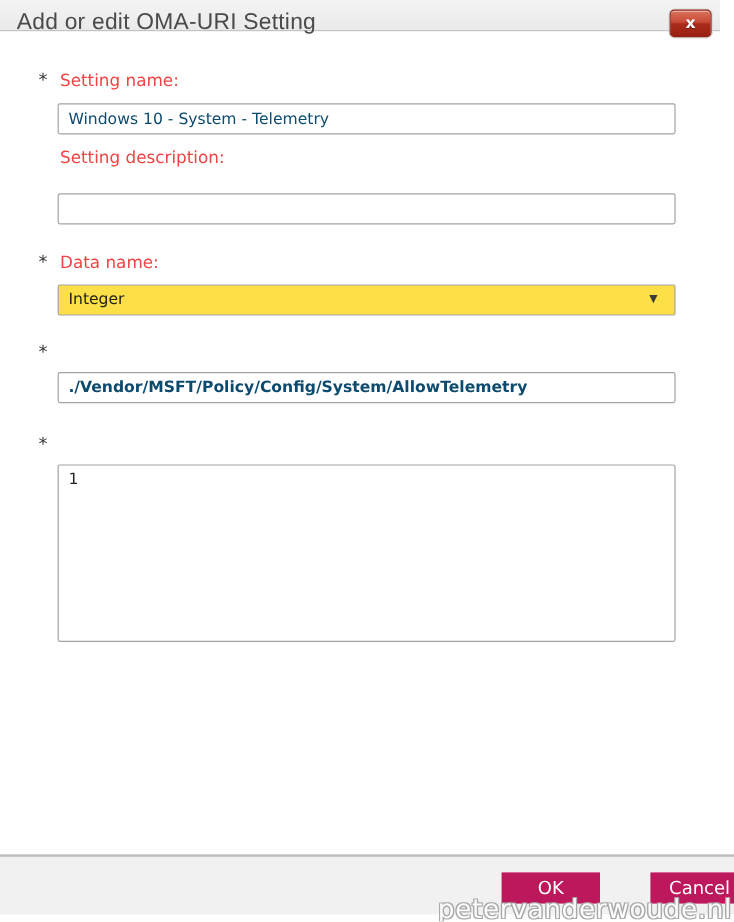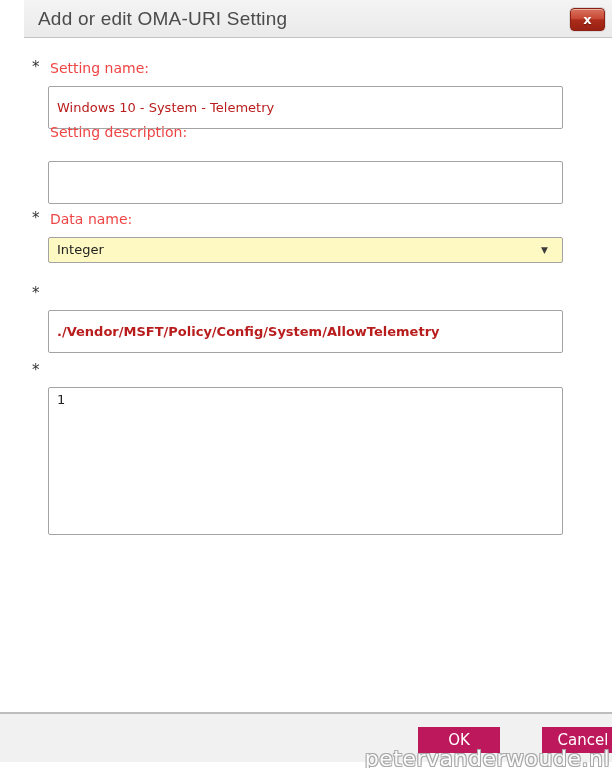--- a/index.html
+++ b/index.html
@@ -8,25 +8,24 @@
     background:#fff;
   }
   .dialog{
     position:relative;
     width:612px;height:768px;
     background:#ffffff;
     overflow:hidden;
   }
   
   .titlebar{
-    position:absolute;top:0;left:0;right:0;height:38px;
+    position:absolute;top:0;left:0;right:12px;height:26px;
     background:linear-gradient(#f4f4f4,#eaeaea);
     border-bottom:1px solid #c3c3c3;
     box-sizing:border-box;
-    margin-left:24px;
   }
   .titlebar .title{
     position:absolute;left:14px;top:0;line-height:37px;
     font-family:"Liberation Sans",sans-serif;
     font-size:19px;color:#4b4b4b;
     letter-spacing:.2px;
     white-space:nowrap;
   }
   .close-btn{
     position:absolute;right:7px;top:8px;
@@ -46,34 +45,34 @@
   .field-label{
     position:absolute;left:50px;
     font-size:14px;color:#ef4444;
     white-space:nowrap;
   }
   .req{
     position:absolute;left:32px;
     font-size:15px;color:#333333;
   }
   .txt-input{
-    position:absolute;left:48px;width:515px;height:43px;
+    position:absolute;left:48px;width:515px;height:26px;
     box-sizing:border-box;
     border:1px solid #a3a3a3;border-radius:2px;
     padding:0 8px;
     font-family:"DejaVu Sans","Liberation Sans",sans-serif;
-    font-size:13px;color:#b91c1c;
+    font-size:13px;color:#0c4a6e;
     background:#ffffff;
     outline:none;
   }
   .dropdown{
     position:absolute;left:48px;width:515px;height:26px;
     box-sizing:border-box;
     border:1px solid #a3a3a3;border-radius:2px;
-    background:#fef9c3;
+    background:#fde047;
     cursor:pointer;
   }
   .dropdown .dd-value{
     position:absolute;left:8px;top:0;line-height:24px;
     font-size:13px;color:#222222;
   }
   .dropdown .dd-caret{
     position:absolute;right:14px;top:0;line-height:24px;
     font-size:9px;color:#3c3c3c;
   }

